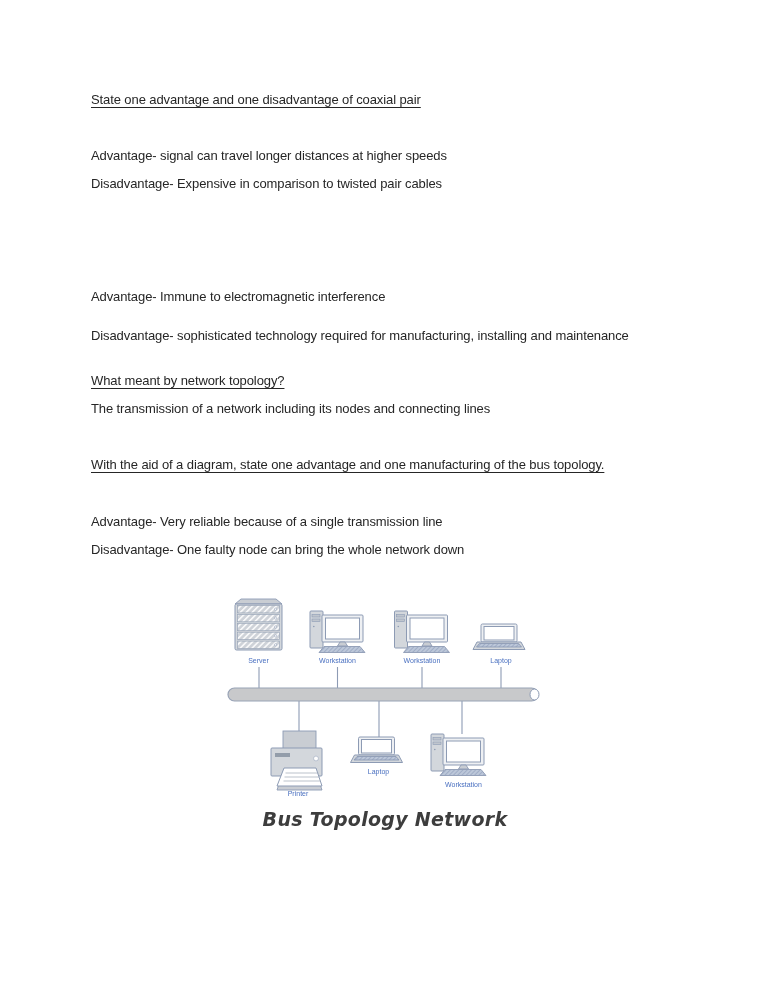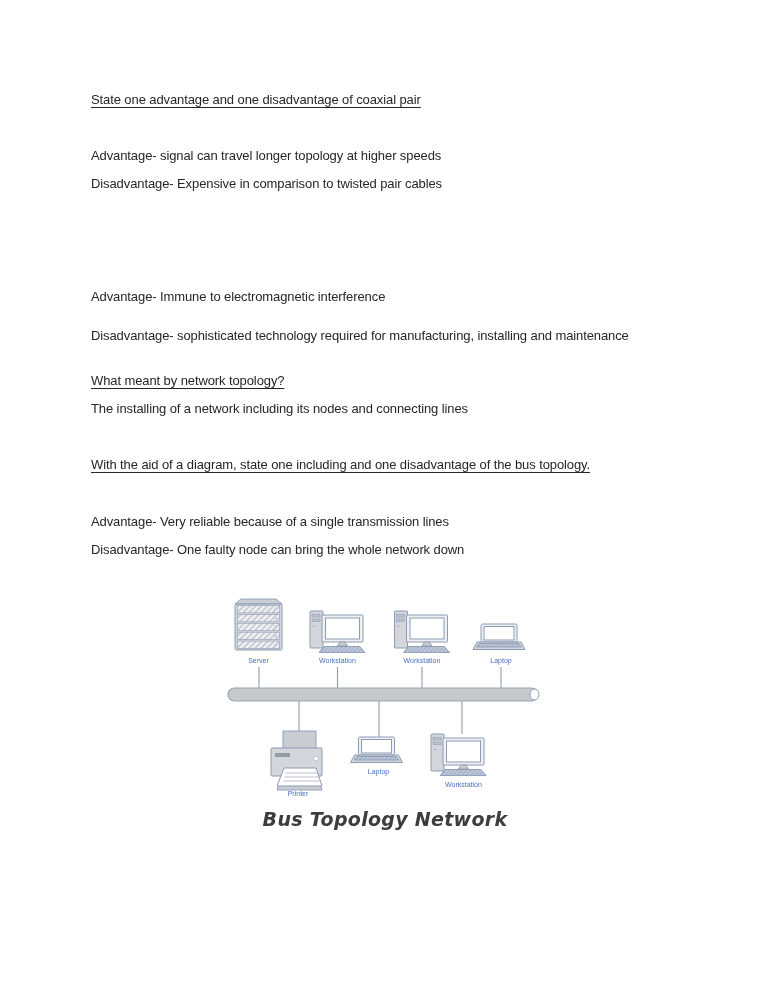--- a/index.html
+++ b/index.html
@@ -45,31 +45,31 @@
     font-size:19px; font-weight:bold; font-style:italic;
     text-anchor:middle; letter-spacing:0.3px;
   }
 </style>
 </head>
 <body>
 
 <div class="page">
 
   <div class="line heading" style="top:92px">State one advantage and one disadvantage of coaxial pair</div>
-  <div class="line" style="top:148px">Advantage- signal can travel longer topology at higher speeds</div>
+  <div class="line" style="top:148px">Advantage- signal can travel longer distances at higher speeds</div>
   <div class="line" style="top:176px">Disadvantage- Expensive in comparison to twisted pair cables</div>
 
   <div class="line" style="top:289px">Advantage- Immune to electromagnetic interference</div>
   <div class="line" style="top:328px">Disadvantage- sophisticated technology required for manufacturing, installing and maintenance</div>
 
   <div class="line heading" style="top:373px">What meant by network topology?</div>
-  <div class="line" style="top:401px">The installing of a network including its nodes and connecting lines</div>
+  <div class="line" style="top:401px">The transmission of a network including its nodes and connecting lines</div>
 
-  <div class="line heading" style="top:457px">With the aid of a diagram, state one including and one disadvantage of the bus topology.</div>
-  <div class="line" style="top:514px">Advantage- Very reliable because of a single transmission lines</div>
+  <div class="line heading" style="top:457px">With the aid of a diagram, state one advantage and one manufacturing of the bus topology.</div>
+  <div class="line" style="top:514px">Advantage- Very reliable because of a single transmission line</div>
   <div class="line" style="top:542px">Disadvantage- One faulty node can bring the whole network down</div>
 
   <svg class="diagram" viewBox="0 0 330 250" aria-hidden="true">
     <defs>
       <pattern id="srvhatch" width="4.2" height="4.2" patternUnits="userSpaceOnUse" patternTransform="rotate(45)">
         <rect width="4.2" height="4.2" fill="#ced2d8"></rect>
         <line x1="0.8" y1="0" x2="0.8" y2="4.2" stroke="#ffffff" stroke-width="1.4"></line>
       </pattern>
       <pattern id="kbhatch" width="3" height="3" patternUnits="userSpaceOnUse" patternTransform="rotate(45)">
         <rect width="3" height="3" fill="#bcc7d9"></rect>

